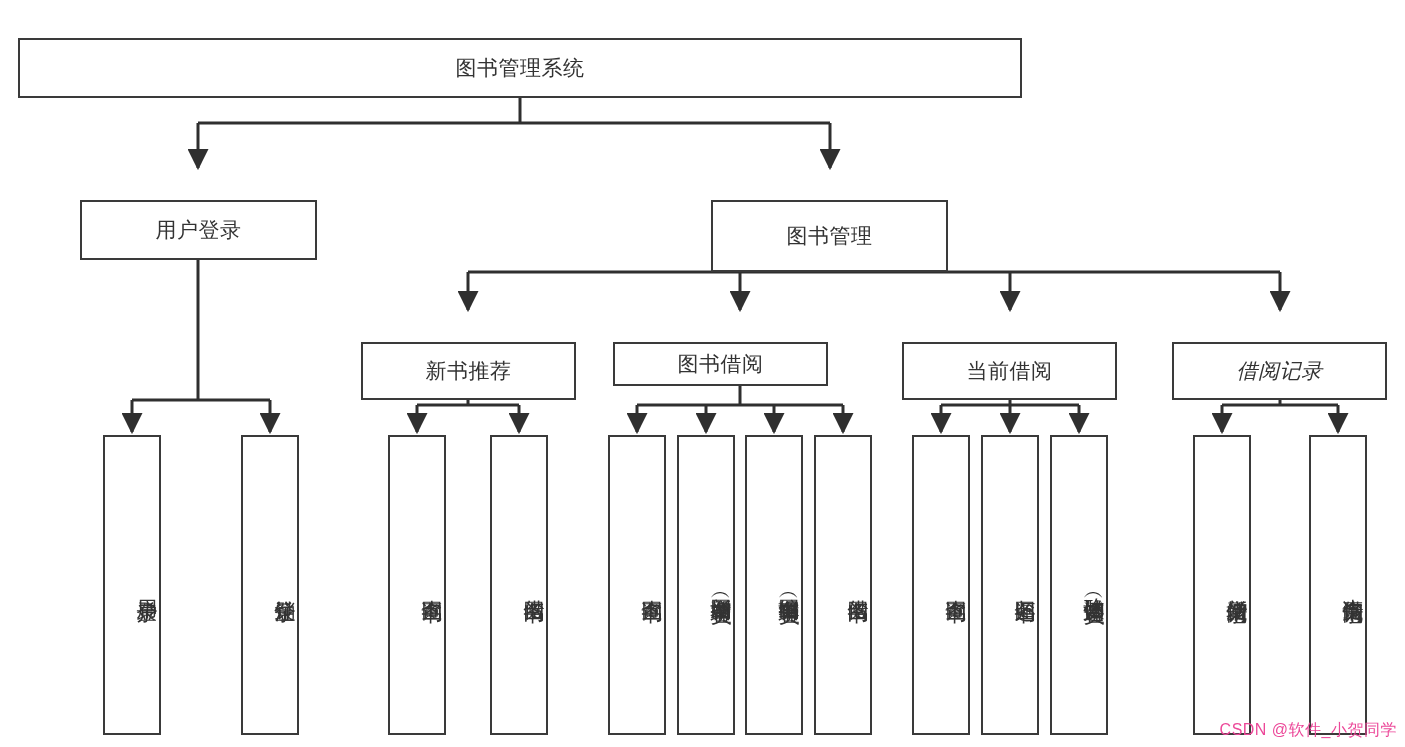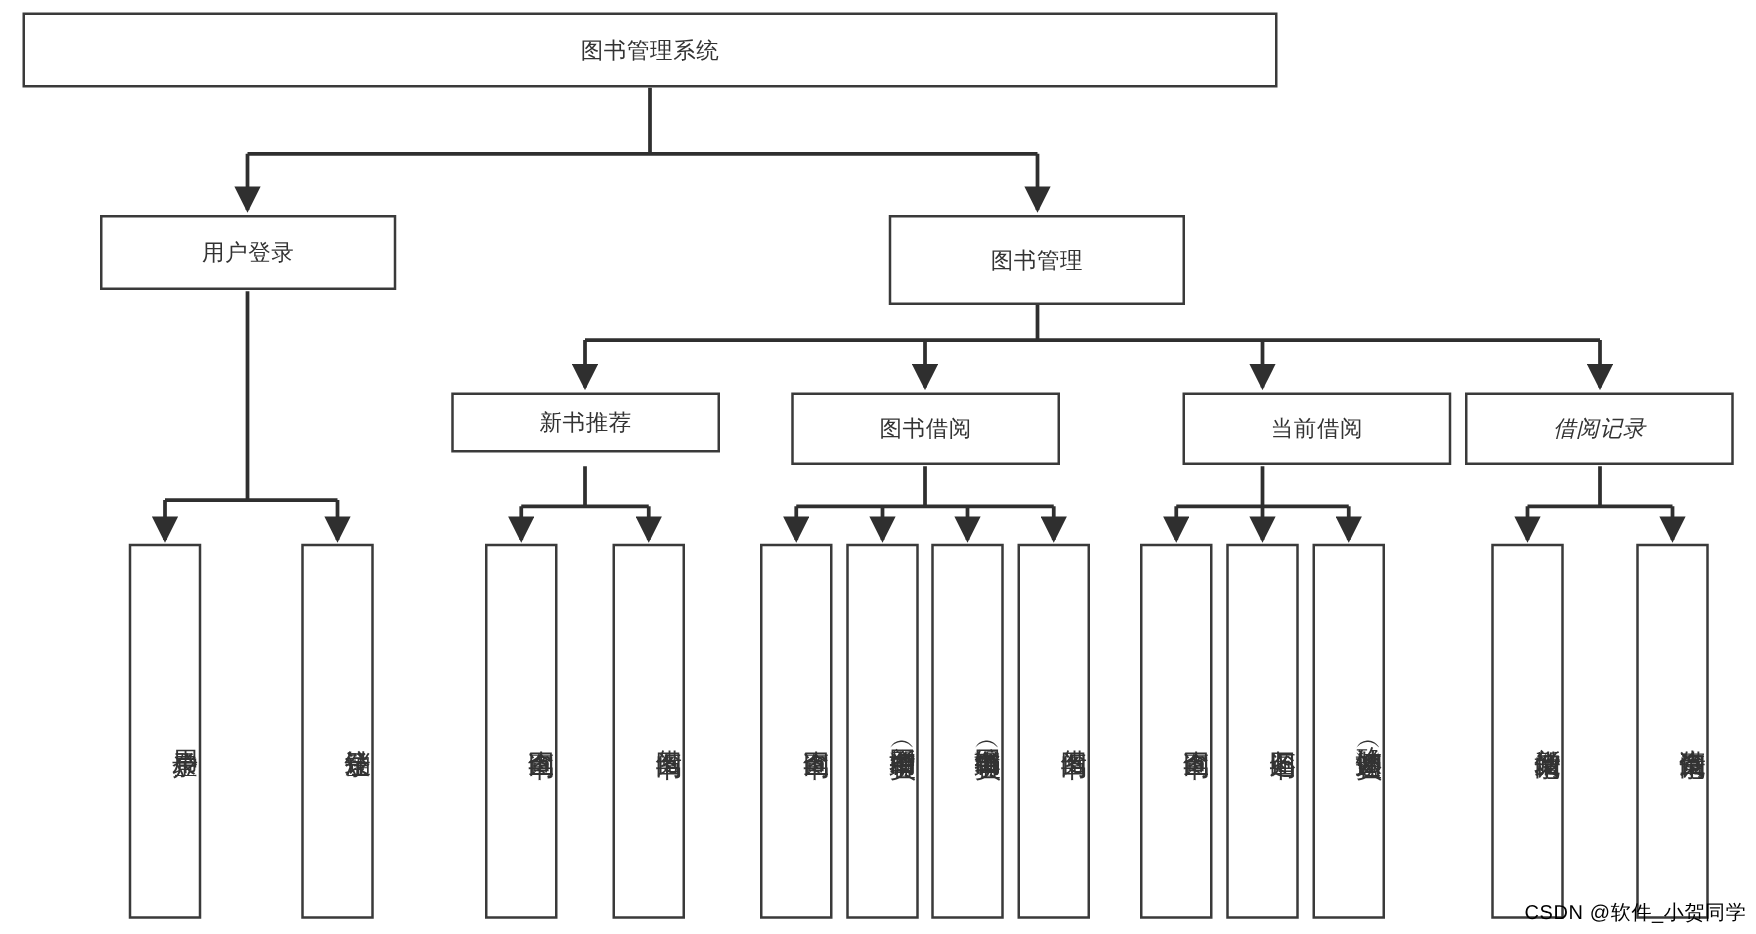--- a/index.html
+++ b/index.html
@@ -30,42 +30,43 @@
     border: 2px solid #3a3a3a;
     background: #ffffff;
     color: #333333;
     display: flex;
     align-items: center;
     justify-content: center;
     text-align: center;
     line-height: 1.12;
   }
   .node.h {
-    font-size: 18px;
+    font-size: 21px;
     letter-spacing: 0.5px;
+    margin-top: 28px;
   }
   .node.v {
     writing-mode: vertical-rl;
     text-orientation: upright;
     font-size: 21px;
     letter-spacing: 1px;
     padding: 16px 0 16px 0;
     align-items: flex-start;
     justify-content: center;
   }
   .node.v .txt {
     writing-mode: vertical-rl;
     text-orientation: upright;
   }
   .watermark {
     position: absolute;
     right: 8px;
     bottom: 6px;
     font-size: 16px;
-    color: #000000;
+    color: #ec4899;
     letter-spacing: 0.5px;
     white-space: nowrap;
     pointer-events: none;
   }
 </style>
 </head>
 <body>
 
 <div id="canvas">
 
@@ -125,27 +126,27 @@
     <span class="txt">图书管理系统</span>
   </div>
 
   <div class="node h" style="left:80px; top:172px; width:237px; height:60px;">
     <span class="txt">用户登录</span>
   </div>
   <div class="node h" style="left:711px; top:172px; width:237px; height:72px;">
     <span class="txt">图书管理</span>
   </div>
 
-  <div class="node h" style="left:361px; top:314px; width:215px; height:48px;">
+  <div class="node h" style="left:361px; top:314px; width:215px; height:58px;">
     <span class="txt">新书推荐</span>
   </div>
-  <div class="node h" style="left:633px; top:314px; width:215px; height:58px;">
+  <div class="node h" style="left:613px; top:314px; width:215px; height:44px;">
     <span class="txt">图书借阅</span>
   </div>
-  <div class="node h" style="left:946px; top:314px; width:215px; height:58px;">
+  <div class="node h" style="left:902px; top:314px; width:215px; height:58px;">
     <span class="txt">当前借阅</span>
   </div>
   <div class="node h" style="left:1172px; top:314px; width:215px; height:58px;font-style:italic;">
     <span class="txt">借阅记录</span>
   </div>
 
   <div class="node v" style="left:103px; top:435px; width:58px; height:300px;">
     <span class="txt">用户登录</span>
   </div>
   <div class="node v" style="left:241px; top:435px; width:58px; height:300px;">

